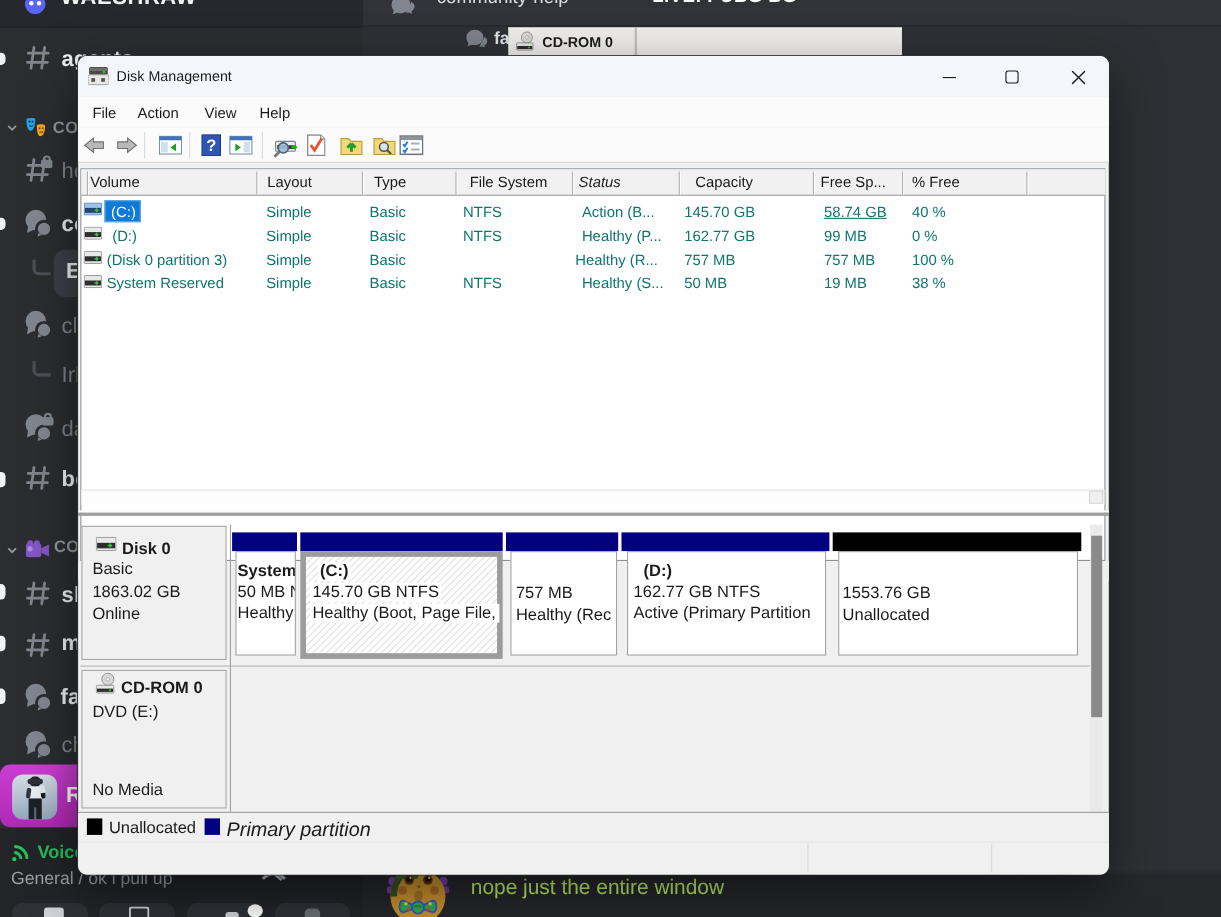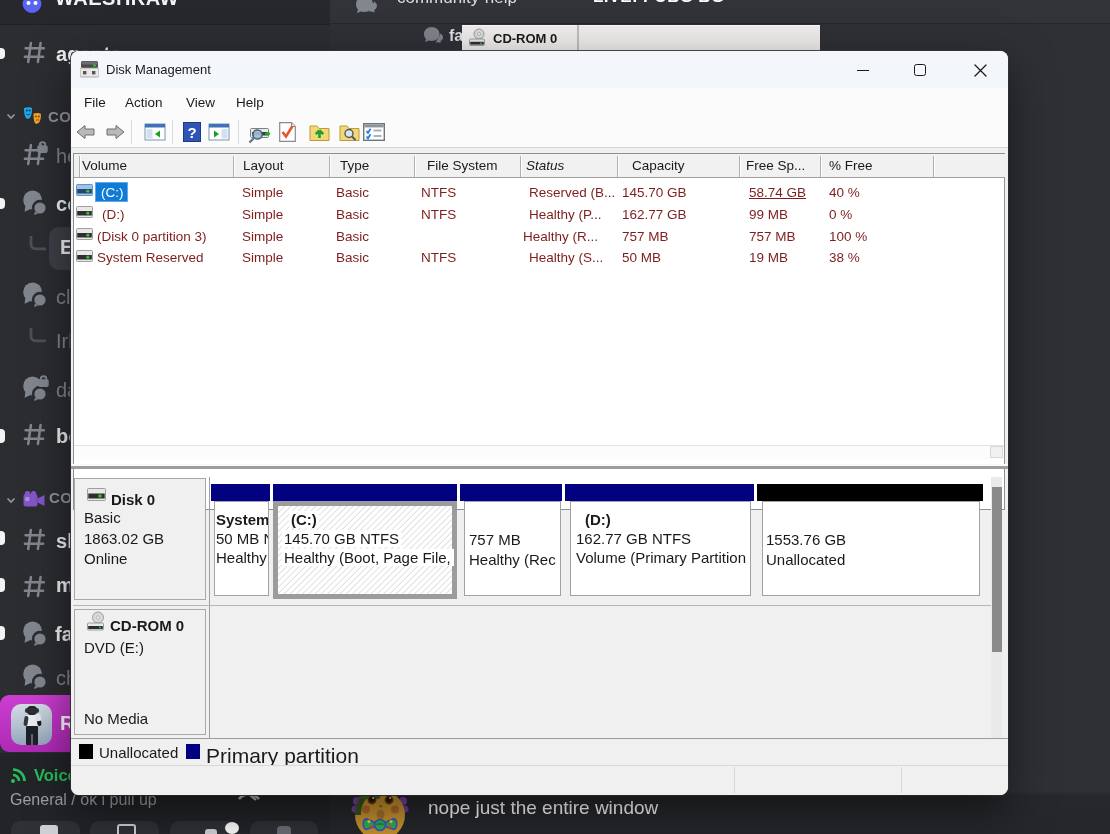--- a/index.html
+++ b/index.html
@@ -17,38 +17,38 @@
 .chev { color:#92979e; font-size:11px; }
 
 
 #main { left:330px; top:0; width:780px; height:834px; background:linear-gradient(180deg,#2e3035 0%,#2e3035 94.8%,#27282c 95.4%,#26272b 100%); }
 #topbar { left:330px; top:0; width:780px; height:24px; background:#313338; border-bottom:1px solid #26272b; overflow:hidden; }
 
 
 #bgwin { left:462px; top:25px; width:358px; height:26px; background:#edecea; border-top:1px solid #f8f8f6; }
 
 
-#msgtext { left:428px; top:797px; color:#ffffff; font-size:19px;text-align:right; }
+#msgtext { left:428px; top:797px; color:#bef264; font-size:19px;text-align:right; }
 
 
 #win { left:71px; top:51px; width:937px; height:744px; background:#f0f0f0; border-radius:8px;
   box-shadow:0 16px 45px rgba(0,0,0,.5), 0 0 0 1px rgba(60,60,60,.9); }
 #titlebar { left:0; top:0; width:937px; height:37px; background:#f3f6fb; border-radius:8px 8px 0 0; }
 #title { left:35px; top:11px; font-size:13px; color:#1b1b1b; }
 #menubar { left:0; top:37px; width:937px; height:28px; background:#fbfbfb; }
 .menuitem { top:44px; font-size:13.5px; color:#1a1a1a; }
 #toolbar { left:0; top:65px; width:937px; height:32px; background:#fbfbfb; border-bottom:1px solid #d4d4d4; }
 .tbsep { top:69px; width:1px; height:24px; background:#d9d9d9; }
 .tbi { top:71px; }
 
 #list { left:2px; top:102px; width:932px; height:357px; background:#fff; border:1px solid #8a9199; }
 #lhead { left:3px; top:103px; width:931px; height:24px; background:#f1f1f1; border-bottom:1px solid #a0a0a0; }
 .hsep { top:105px; width:2px; height:21px; border-left:1px solid #b0b0b0; border-right:1px solid #fff; }
 .hcell { top:107px; font-size:13.5px; color:#1a1a1a; white-space:nowrap; }
-.lrow { font-size:13.5px; color:#7f1d1d; white-space:nowrap; }
+.lrow { font-size:13.5px; color:#0f766e; white-space:nowrap; }
 
 #splitter { left:0; top:459px; width:937px; height:18px; background:#f0f0f0; }
 #graph { left:2px; top:477px; width:933px; height:261px; background:#f0f0f0; }
 
 .dpanel { background:#f0f0f0; border:1px solid #a8a8a8; }
 .dptext { font-size:15px; color:#1a1a1a; }
 .band { background:#010181; }
 .cellw { background:#fff; border:1px solid #a2a2a2; }
 .celltext { font-size:15px; color:#1a1a1a; white-space:nowrap; overflow:hidden; }
 
@@ -386,21 +386,21 @@
   <div class="abs" style="left:24px;top:131px;width:33px;height:19.5px;background:#0f7bd7;border:1px solid #66a7e8;"></div>
   <svg class="abs" style="left:5px;top:133px;" width="17" height="12" viewBox="0 0 17 12">
     <rect x="0.5" y="0.5" width="16" height="11" rx="1" fill="#9cc3e8" stroke="#4a7dbb" stroke-width="0.8"></rect>
     <rect x="1.2" y="5" width="14.6" height="4.5" fill="#26466e"></rect>
     <path d="M10 7.2 h3.5 M12 5.6 v3.2" stroke="#35c435" stroke-width="1.4"></path>
   </svg>
   <div class="abs lrow" style="left:30px;top:134px;color:#fff;">(C:)</div>
   <div class="abs lrow" style="left:171px;top:134px;">Simple</div>
   <div class="abs lrow" style="left:265px;top:134px;">Basic</div>
   <div class="abs lrow" style="left:350px;top:134px;">NTFS</div>
-  <div class="abs lrow" style="left:458px;top:134px;">Reserved (B...</div>
+  <div class="abs lrow" style="left:458px;top:134px;">Action (B...</div>
   <div class="abs lrow" style="left:551px;top:134px;">145.70 GB</div>
   <div class="abs lrow" style="left:678px;top:134px;text-decoration:underline;">58.74 GB</div>
   <div class="abs lrow" style="left:758px;top:134px;">40 %</div>
 
   <svg class="abs" style="left:5px;top:155px;" width="17" height="12" viewBox="0 0 17 12">
     <rect x="0.5" y="0.5" width="16" height="11" rx="1" fill="#e8e8e8" stroke="#8a8a8a" stroke-width="0.8"></rect>
     <rect x="1.2" y="5" width="14.6" height="4.5" fill="#2e2e2e"></rect>
     <path d="M10 7.2 h3.5 M12 5.6 v3.2" stroke="#35c435" stroke-width="1.4"></path>
   </svg>
   <div class="abs lrow" style="left:31px;top:155.5px;">(D:)</div>
@@ -485,21 +485,21 @@
 
   <div class="abs band" style="left:389px;top:432.5px;width:102px;height:17.5px;"></div>
   <div class="abs cellw" style="left:393px;top:450px;width:97px;height:95px;"></div>
   <div class="abs celltext" style="left:398px;top:480px;width:89px;">757 MB</div>
   <div class="abs celltext" style="left:398px;top:500px;width:89px;">Healthy (Rec</div>
 
   <div class="abs band" style="left:494px;top:432.5px;width:188.5px;height:17.5px;"></div>
   <div class="abs cellw" style="left:498.5px;top:450px;width:181px;height:95px;"></div>
   <div class="abs celltext" style="left:514px;top:459.5px;font-weight:bold;">(D:)</div>
   <div class="abs celltext" style="left:505px;top:478.5px;">162.77 GB NTFS</div>
-  <div class="abs celltext" style="left:505px;top:498px;width:174px;">Volume (Primary Partition</div>
+  <div class="abs celltext" style="left:505px;top:498px;width:174px;">Active (Primary Partition</div>
 
   <div class="abs" style="left:685.5px;top:432.5px;width:226.5px;height:17.5px;background:#000;"></div>
   <div class="abs cellw" style="left:690.5px;top:450px;width:218px;height:95px;"></div>
   <div class="abs celltext" style="left:695px;top:480px;">1553.76 GB</div>
   <div class="abs celltext" style="left:695px;top:500px;">Unallocated</div>
 
   <div class="abs dpanel" style="left:3px;top:558px;width:132px;height:126px;"></div>
   <svg class="abs" style="left:16px;top:560px;" width="19" height="22" viewBox="0 0 19 22">
     <circle cx="11" cy="6.5" r="5.5" fill="#d8d8d8" stroke="#8a8a8a" stroke-width="0.8"></circle>
     <circle cx="11" cy="6.5" r="1.6" fill="#f5f5f5" stroke="#999" stroke-width="0.6"></circle>
@@ -511,18 +511,18 @@
   <div class="abs dptext" style="left:13px;top:588px;">DVD (E:)</div>
   <div class="abs dptext" style="left:13px;top:627px;margin-top:32px;">No Media</div>
 
   <div class="abs" style="left:920px;top:426px;width:11px;height:261px;background:#eaeaea;"></div>
   <div class="abs" style="left:920.5px;top:436px;width:10px;height:165px;background:#8a8a8a;"></div>
 
   <div class="abs" id="legend"></div>
   <div class="abs" style="left:8px;top:693px;width:14px;height:15px;background:#000;"></div>
   <div class="abs" style="left:28px;top:692.5px;font-size:15px;color:#1a1a1a;">Unallocated</div>
   <div class="abs" style="left:115px;top:693px;width:14px;height:15px;background:#010181;"></div>
-  <div class="abs" style="left:135px;top:692.5px;font-size:21px;color:#1a1a1a;">Primary partition</div>
+  <div class="abs" style="left:135px;top:692.5px;font-size:18px;color:#1a1a1a;font-style:italic;">Primary partition</div>
 
   <div class="abs" id="statusbar"></div>
   <div class="abs" style="left:663px;top:716px;width:1px;height:26px;background:#d8d8d8;"></div>
   <div class="abs" style="left:830px;top:716px;width:1px;height:26px;background:#d8d8d8;"></div>
 </div>
 
 </body></html>

